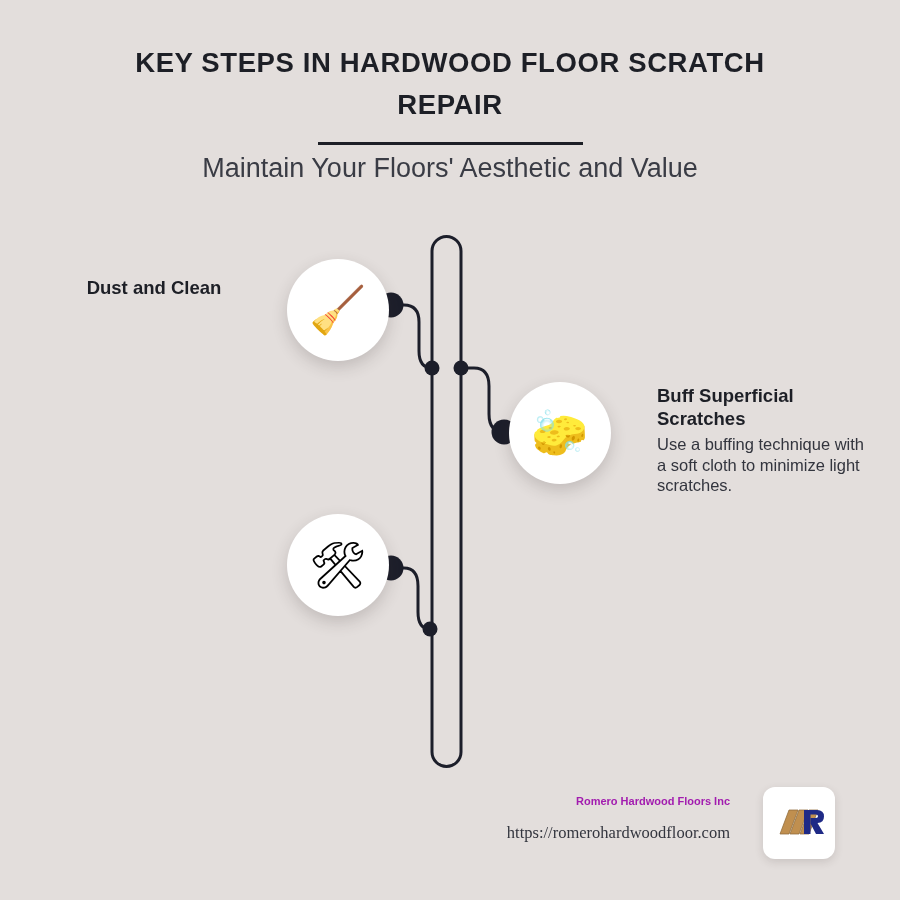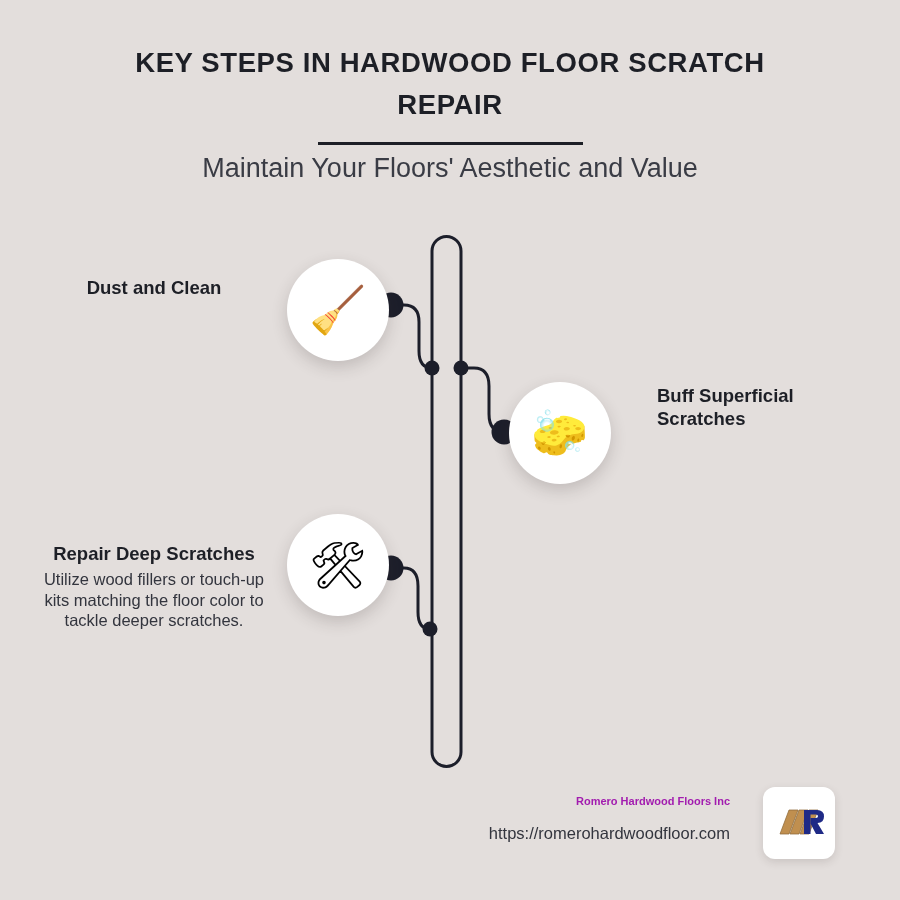--- a/index.html
+++ b/index.html
@@ -127,20 +127,21 @@
     color: #a21caf;
     line-height: 22px;
     margin: 0;
   }
   .website {
     font-size: 16.5px;
     font-weight: 400;
     color: #33353e;
     line-height: 22px;
     margin: 10px 0 0 0;
+    font-family: Liberation Serif, serif;
   }
   .logo-card {
     position: absolute;
     right: 25px;
     top: -3px;
     width: 72px;
     height: 72px;
     background: #ffffff;
     border-radius: 12px;
     box-shadow: 0 3px 9px rgba(60,50,50,0.15);
@@ -191,26 +192,23 @@
   <div class="bubble" id="bubble-repair">
     <span class="glyph">🛠</span>
   </div>
 
   <div class="step align-right" id="step-dust">
     <p class="step-title">Dust and Clean</p>
   </div>
 
   <div class="step align-left" id="step-buff">
     <p class="step-title">Buff Superficial Scratches</p>
-  </div>
-
-  <div class="step align-right" id="step-repair">
-    <p class="step-title">Repair Deep Scratches</p>
-    <p class="step-desc">Utilize wood fillers or touch-up kits matching the floor color to tackle deeper scratches.</p>
-  </div>
+    <p class="step-desc">Use a buffing technique with a soft cloth to minimize light scratches.</p>
+  </div>
+
 
   <div class="footer">
     <div class="footer-text">
       <p class="company">Romero Hardwood Floors Inc</p>
       <p class="website">https://romerohardwoodfloor.com</p>
     </div>
     <div class="logo-card">
       <svg width="56" height="40" viewBox="0 0 112 80">
 
         <g>

